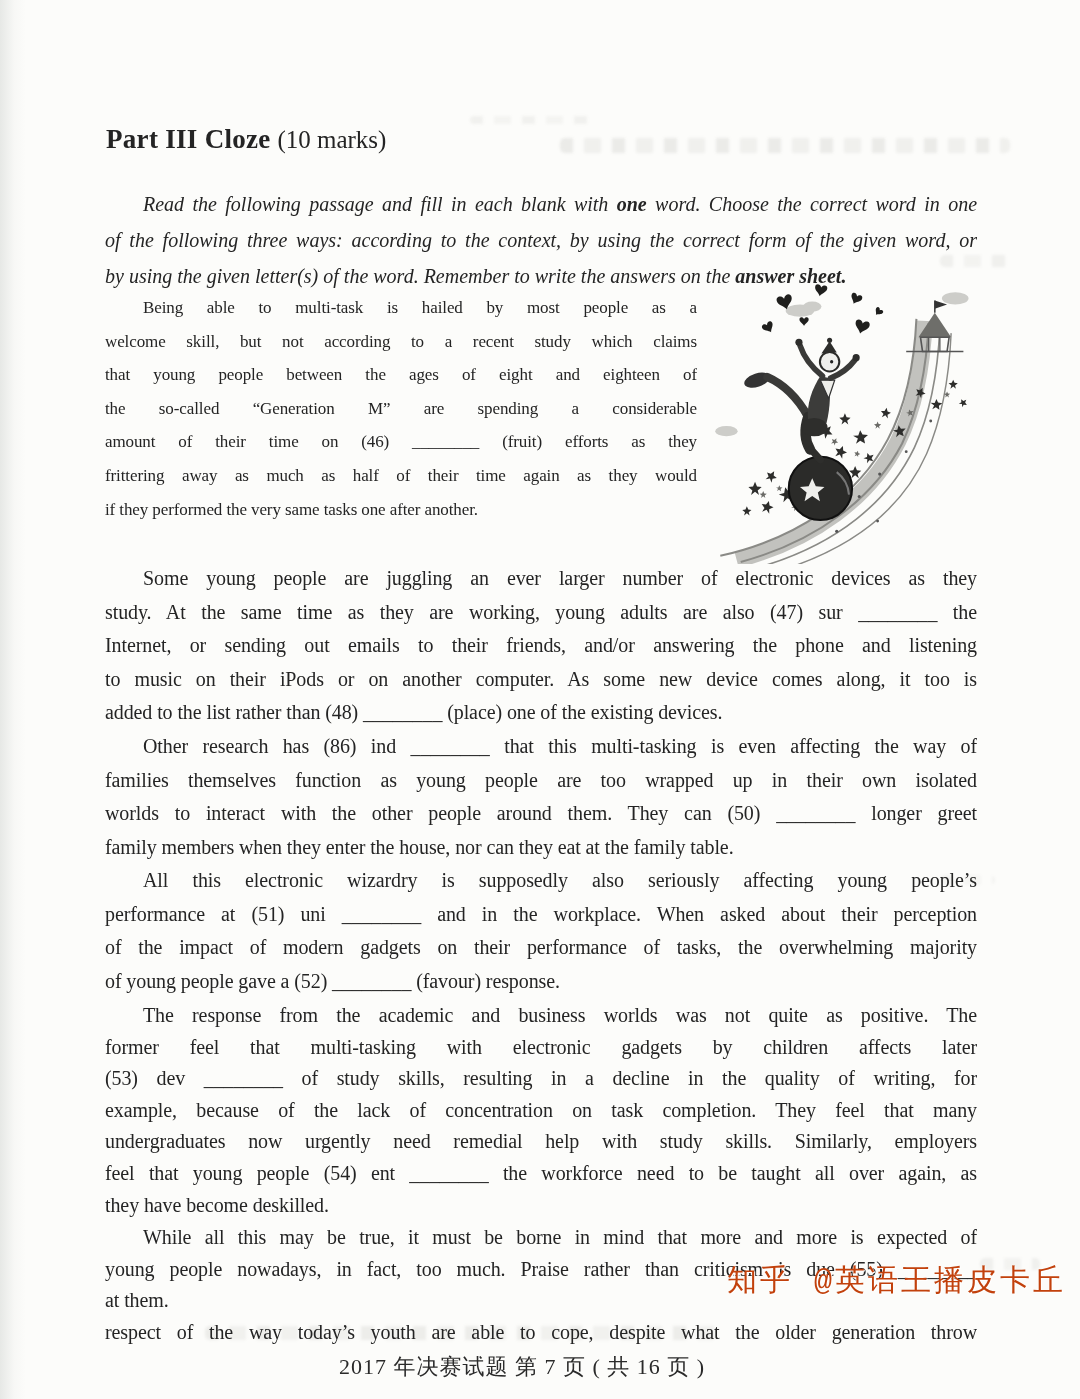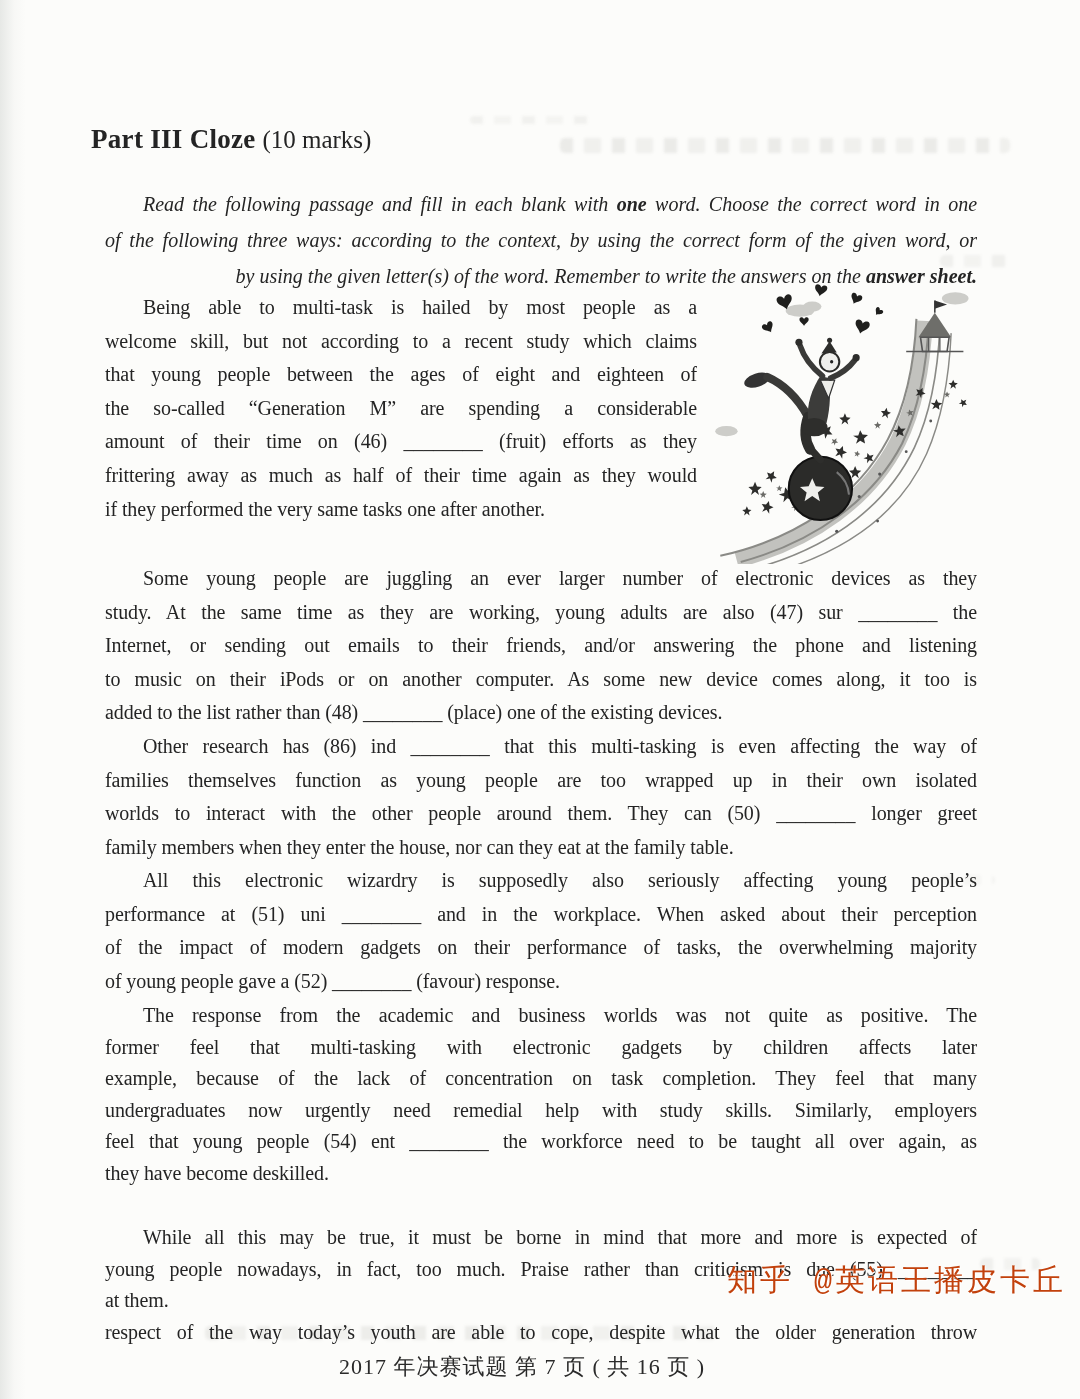--- a/index.html
+++ b/index.html
@@ -9,40 +9,40 @@
     background:#fcfcfa; overflow:hidden;
     font-family:"Liberation Serif","DejaVu Serif",serif;
     color:#242424;
   }
   
   .scan-edge{
     position:absolute; left:0; top:0; width:26px; height:100%;
     background:linear-gradient(90deg, rgba(190,195,192,.35), rgba(220,222,220,.15) 55%, transparent);
   }
   .title{
-    position:absolute; left:91px; top:124px; font-size:27px; white-space:nowrap;
+    position:absolute; left:106px; top:124px; font-size:27px; white-space:nowrap;
   }
   .title .part{font-weight:bold; letter-spacing:.3px;}
   .title .marks{font-weight:normal; font-size:25px;}
   .instructions{
     position:absolute; left:105px; top:186px; width:872px;
     font-style:italic; font-size:20px; line-height:36px;
   }
-  .instructions .ln{height:36px; overflow:hidden;text-align:right;}
+  .instructions .ln{height:36px; overflow:hidden;}
   .b{font-weight:bold;}
   .para{position:absolute; font-size:20px;}
   .para .ln{
     text-align:justify; text-align-last:justify; overflow:hidden;
     letter-spacing:-0.1px;
   }
   .jfy{text-align:justify; text-align-last:justify;}
   .plast{text-align-last:left !important;}
   .first{padding-left:38px;}
   #p1{left:105px; top:291px; width:592px; line-height:33.6px;}
-  #p1 .ln{height:33.6px; font-size:20px;}
+  #p1 .ln{height:33.6px; font-size:17px;}
   #p2{left:105px; top:562px; width:872px; line-height:33.6px;}
   #p3{left:105px; top:730px; width:872px; line-height:33.6px;}
   #p4{left:105px; top:864px; width:872px; line-height:33.6px;}
   #p5{left:105px; top:1000px; width:872px; line-height:31.6px;}
   #p6{left:105px; top:1222px; width:872px; line-height:31.6px;}
   #p2 .ln,#p3 .ln,#p4 .ln{height:33.6px;}
   #p5 .ln,#p6 .ln{height:31.6px;}
   .illustration{
     position:absolute; left:706px; top:278px; width:286px; height:286px;
   }
@@ -235,20 +235,21 @@
   <div class="para" id="p4">
     <div class="ln first">All this electronic wizardry is supposedly also seriously affecting young people’s</div>
     <div class="ln">performance at (51) uni ________ and in the workplace. When asked about their perception</div>
     <div class="ln">of the impact of modern gadgets on their performance of tasks, the overwhelming majority</div>
     <div class="ln plast">of young people gave a (52) ________ (favour) response.</div>
   </div>
 
   <div class="para" id="p5">
     <div class="ln first">The response from the academic and business worlds was not quite as positive. The</div>
     <div class="ln">former feel that multi-tasking with electronic gadgets by children affects later</div>
+    <div class="ln">(53) dev ________ of study skills, resulting in a decline in the quality of writing, for</div>
     <div class="ln">example, because of the lack of concentration on task completion. They feel that many</div>
     <div class="ln">undergraduates now urgently need remedial help with study skills. Similarly, employers</div>
     <div class="ln">feel that young people (54) ent ________ the workforce need to be taught all over again, as</div>
     <div class="ln plast">they have become deskilled.</div>
   </div>
 
   <div class="para" id="p6">
     <div class="ln first">While all this may be true, it must be borne in mind that more and more is expected of</div>
     <div class="ln">young people nowadays, in fact, too much. Praise rather than criticism is due (55) ________</div>
     <div class="ln plast">at them.</div>

